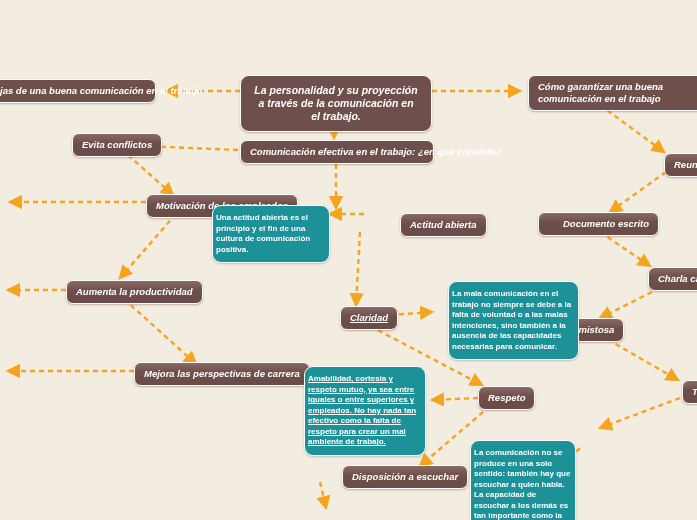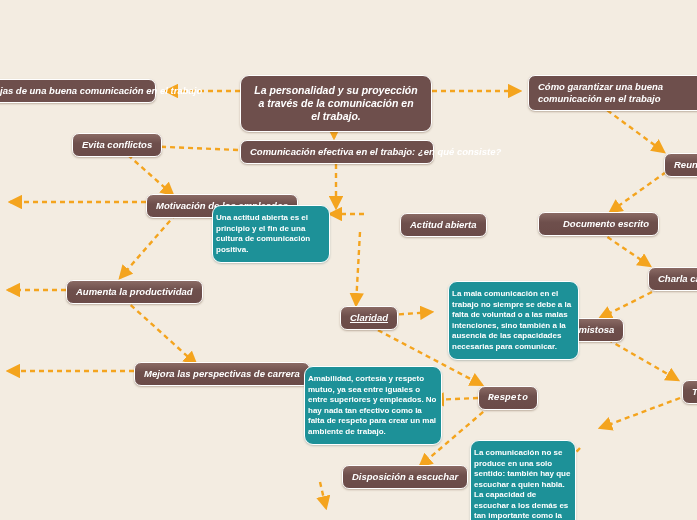--- a/index.html
+++ b/index.html
@@ -151,21 +151,21 @@
   </div>
 
   <div class="node brown sub" style="left:364px; top:213px;margin-left:36px;">
     <span>Actitud abierta</span>
   </div>
 
   <div class="node brown sub" style="left:340px; top:306px;text-decoration:underline;">
     <span>Claridad</span>
   </div>
 
-  <div class="node brown sub" style="left:478px; top:386px;font-family:Liberation Mono, monospace;">
+  <div class="node brown sub" style="left:478px; top:386px;">
     <span>Respeto</span>
   </div>
 
   <div class="node brown sub" style="left:342px; top:465px;">
     <span>Disposición a escuchar</span>
   </div>
 
   <div class="node brown sub" style="left:664px; top:153px;">
     <span>Reuni</span>
   </div>
@@ -188,21 +188,21 @@
 
 
   <div class="note" style="left:212px; top:205px; width:118px;">
     <span>Una actitud abierta es el principio y el fin de una cultura de comunicación positiva.</span>
   </div>
 
   <div class="note" style="left:416px; top:281px; width:131px;margin-left:32px;">
     <span>La mala comunicación en el trabajo no siempre se debe a la falta de voluntad o a las malas intenciones, sino también a la ausencia de las capacidades necesarias para comunicar.</span>
   </div>
 
-  <div class="note" style="left:304px; top:366px; width:138px;">
+  <div class="note" style="left:304px; top:366px; width:122px;text-decoration:underline;">
     <span>Amabilidad, cortesía y respeto mutuo, ya sea entre iguales o entre superiores y empleados. No hay nada tan efectivo como la falta de respeto para crear un mal ambiente de trabajo.</span>
   </div>
 
   <div class="note" style="left:470px; top:440px; width:106px;">
     <span>La comunicación no se produce en una solo sentido: también hay que escuchar a quien habla. La capacidad de escuchar a los demás es tan importante como la habilidad para expresarse con claridad.</span>
   </div>
 
 </div>
 
 </body></html>

